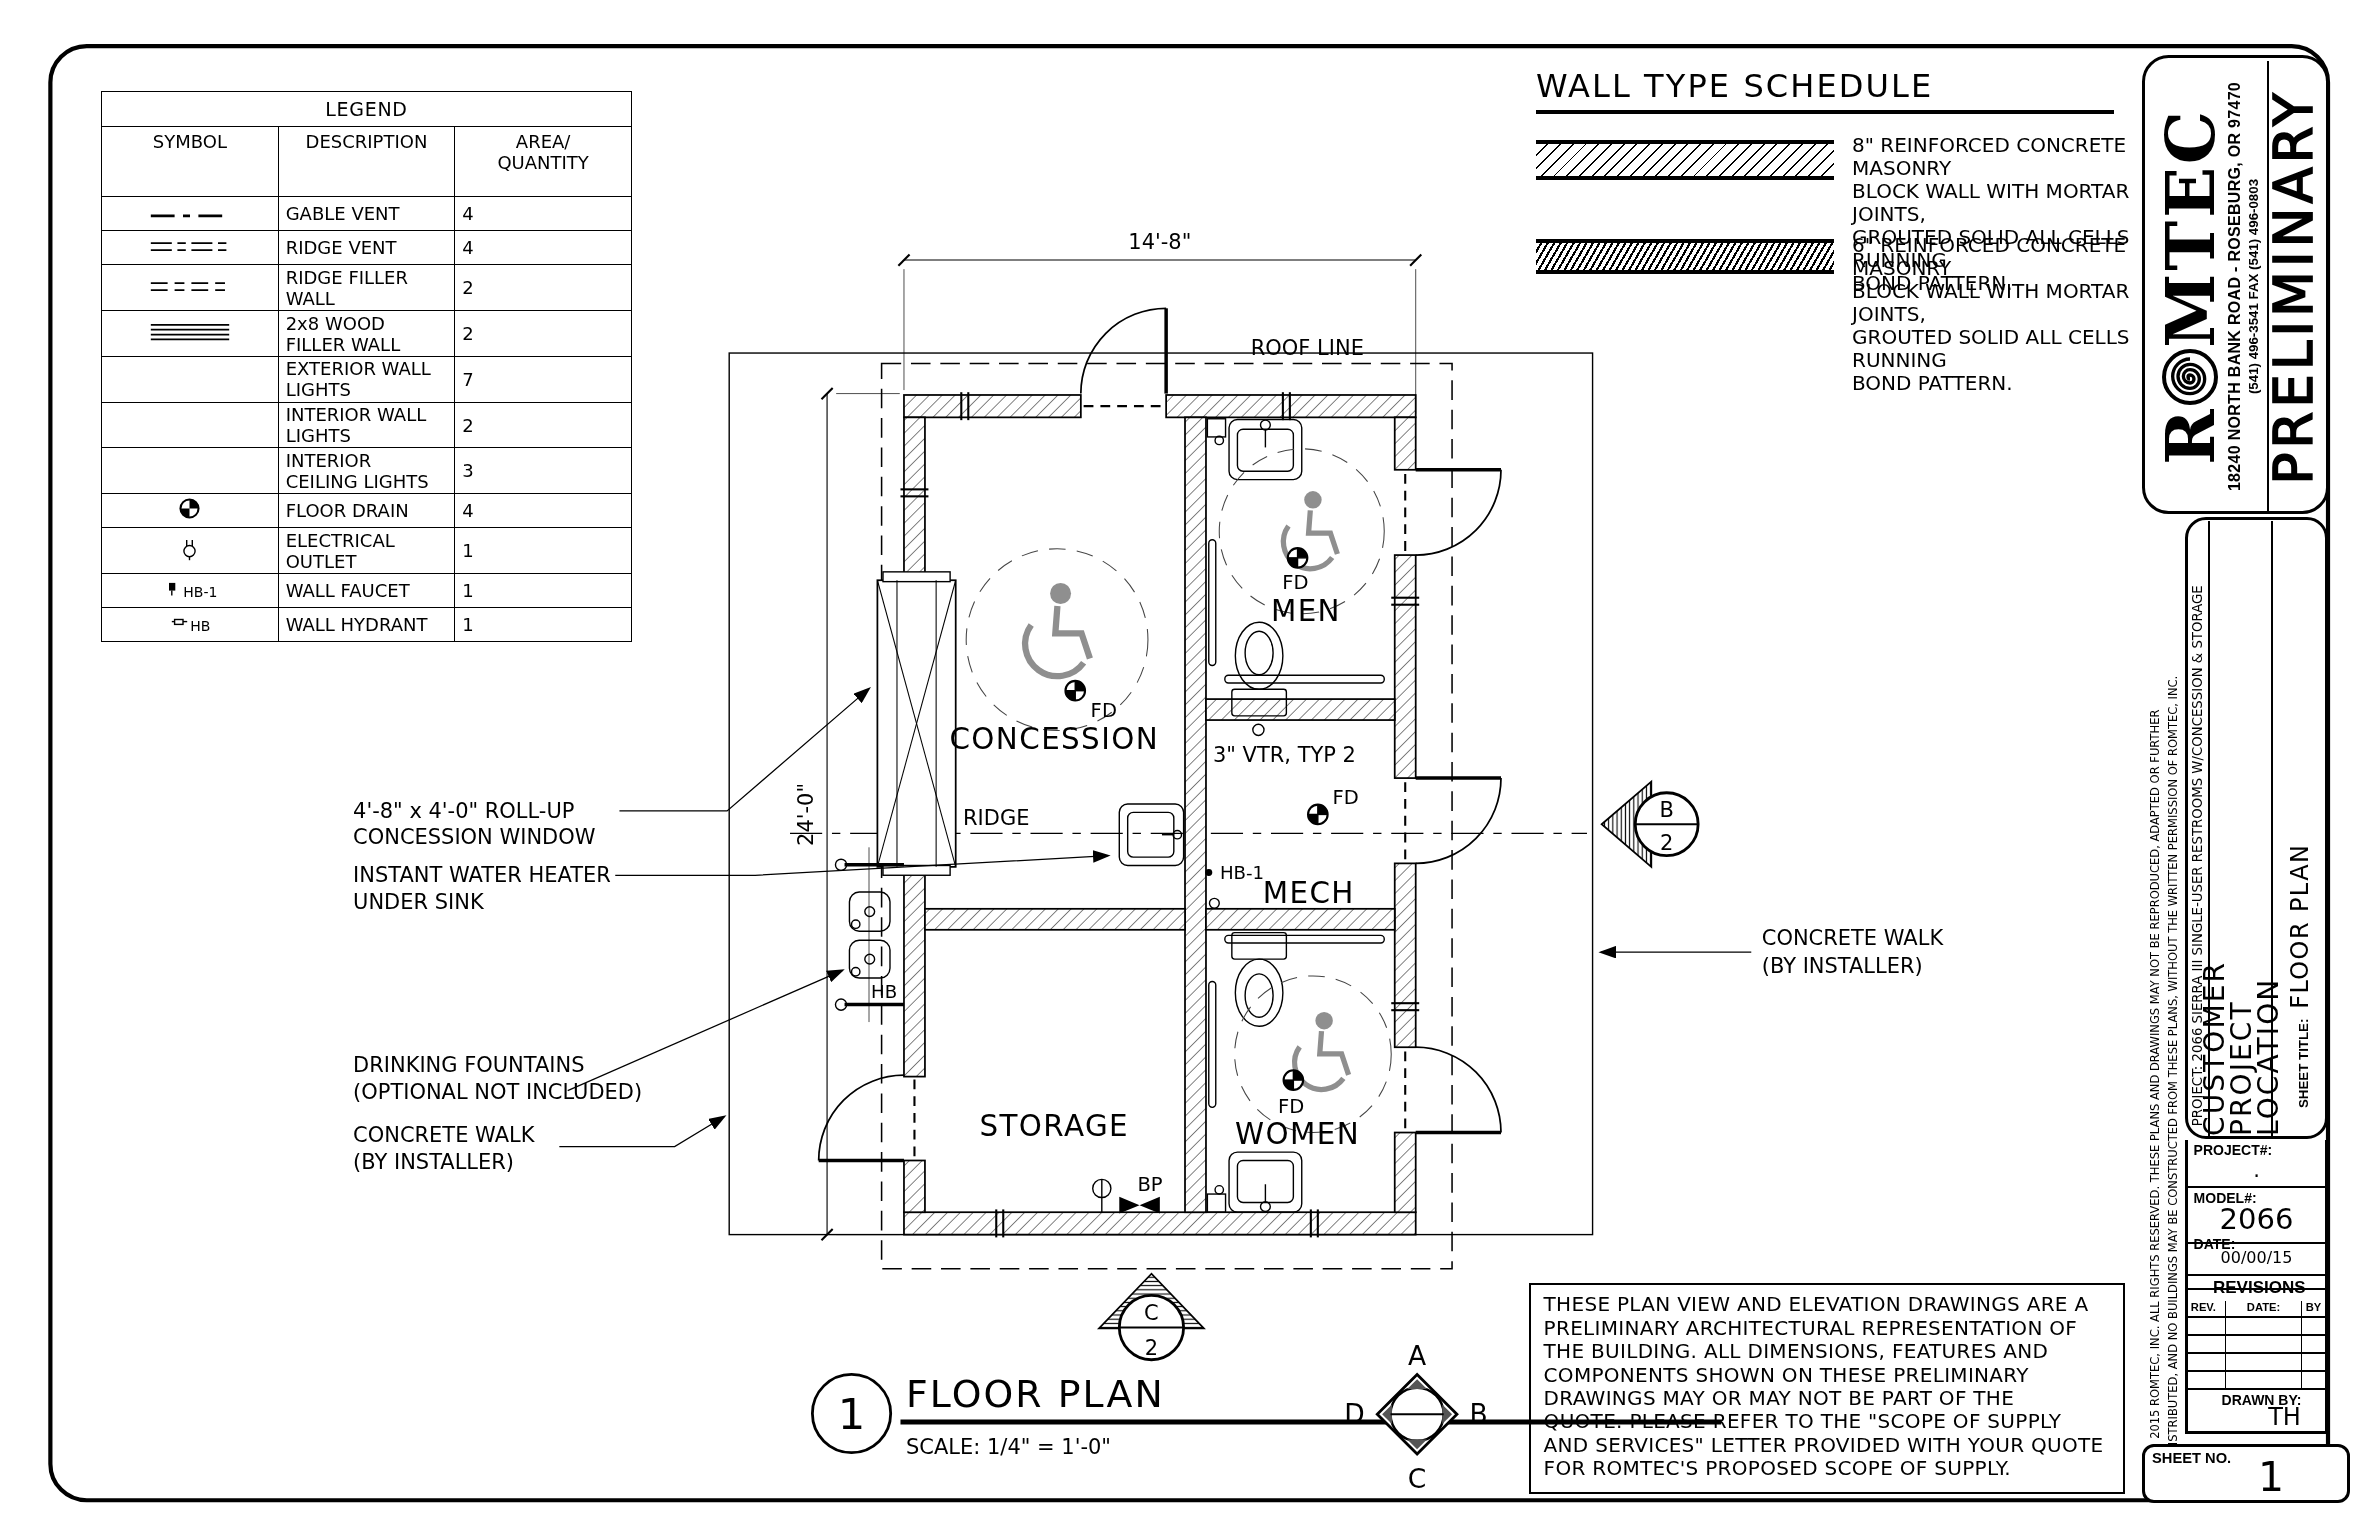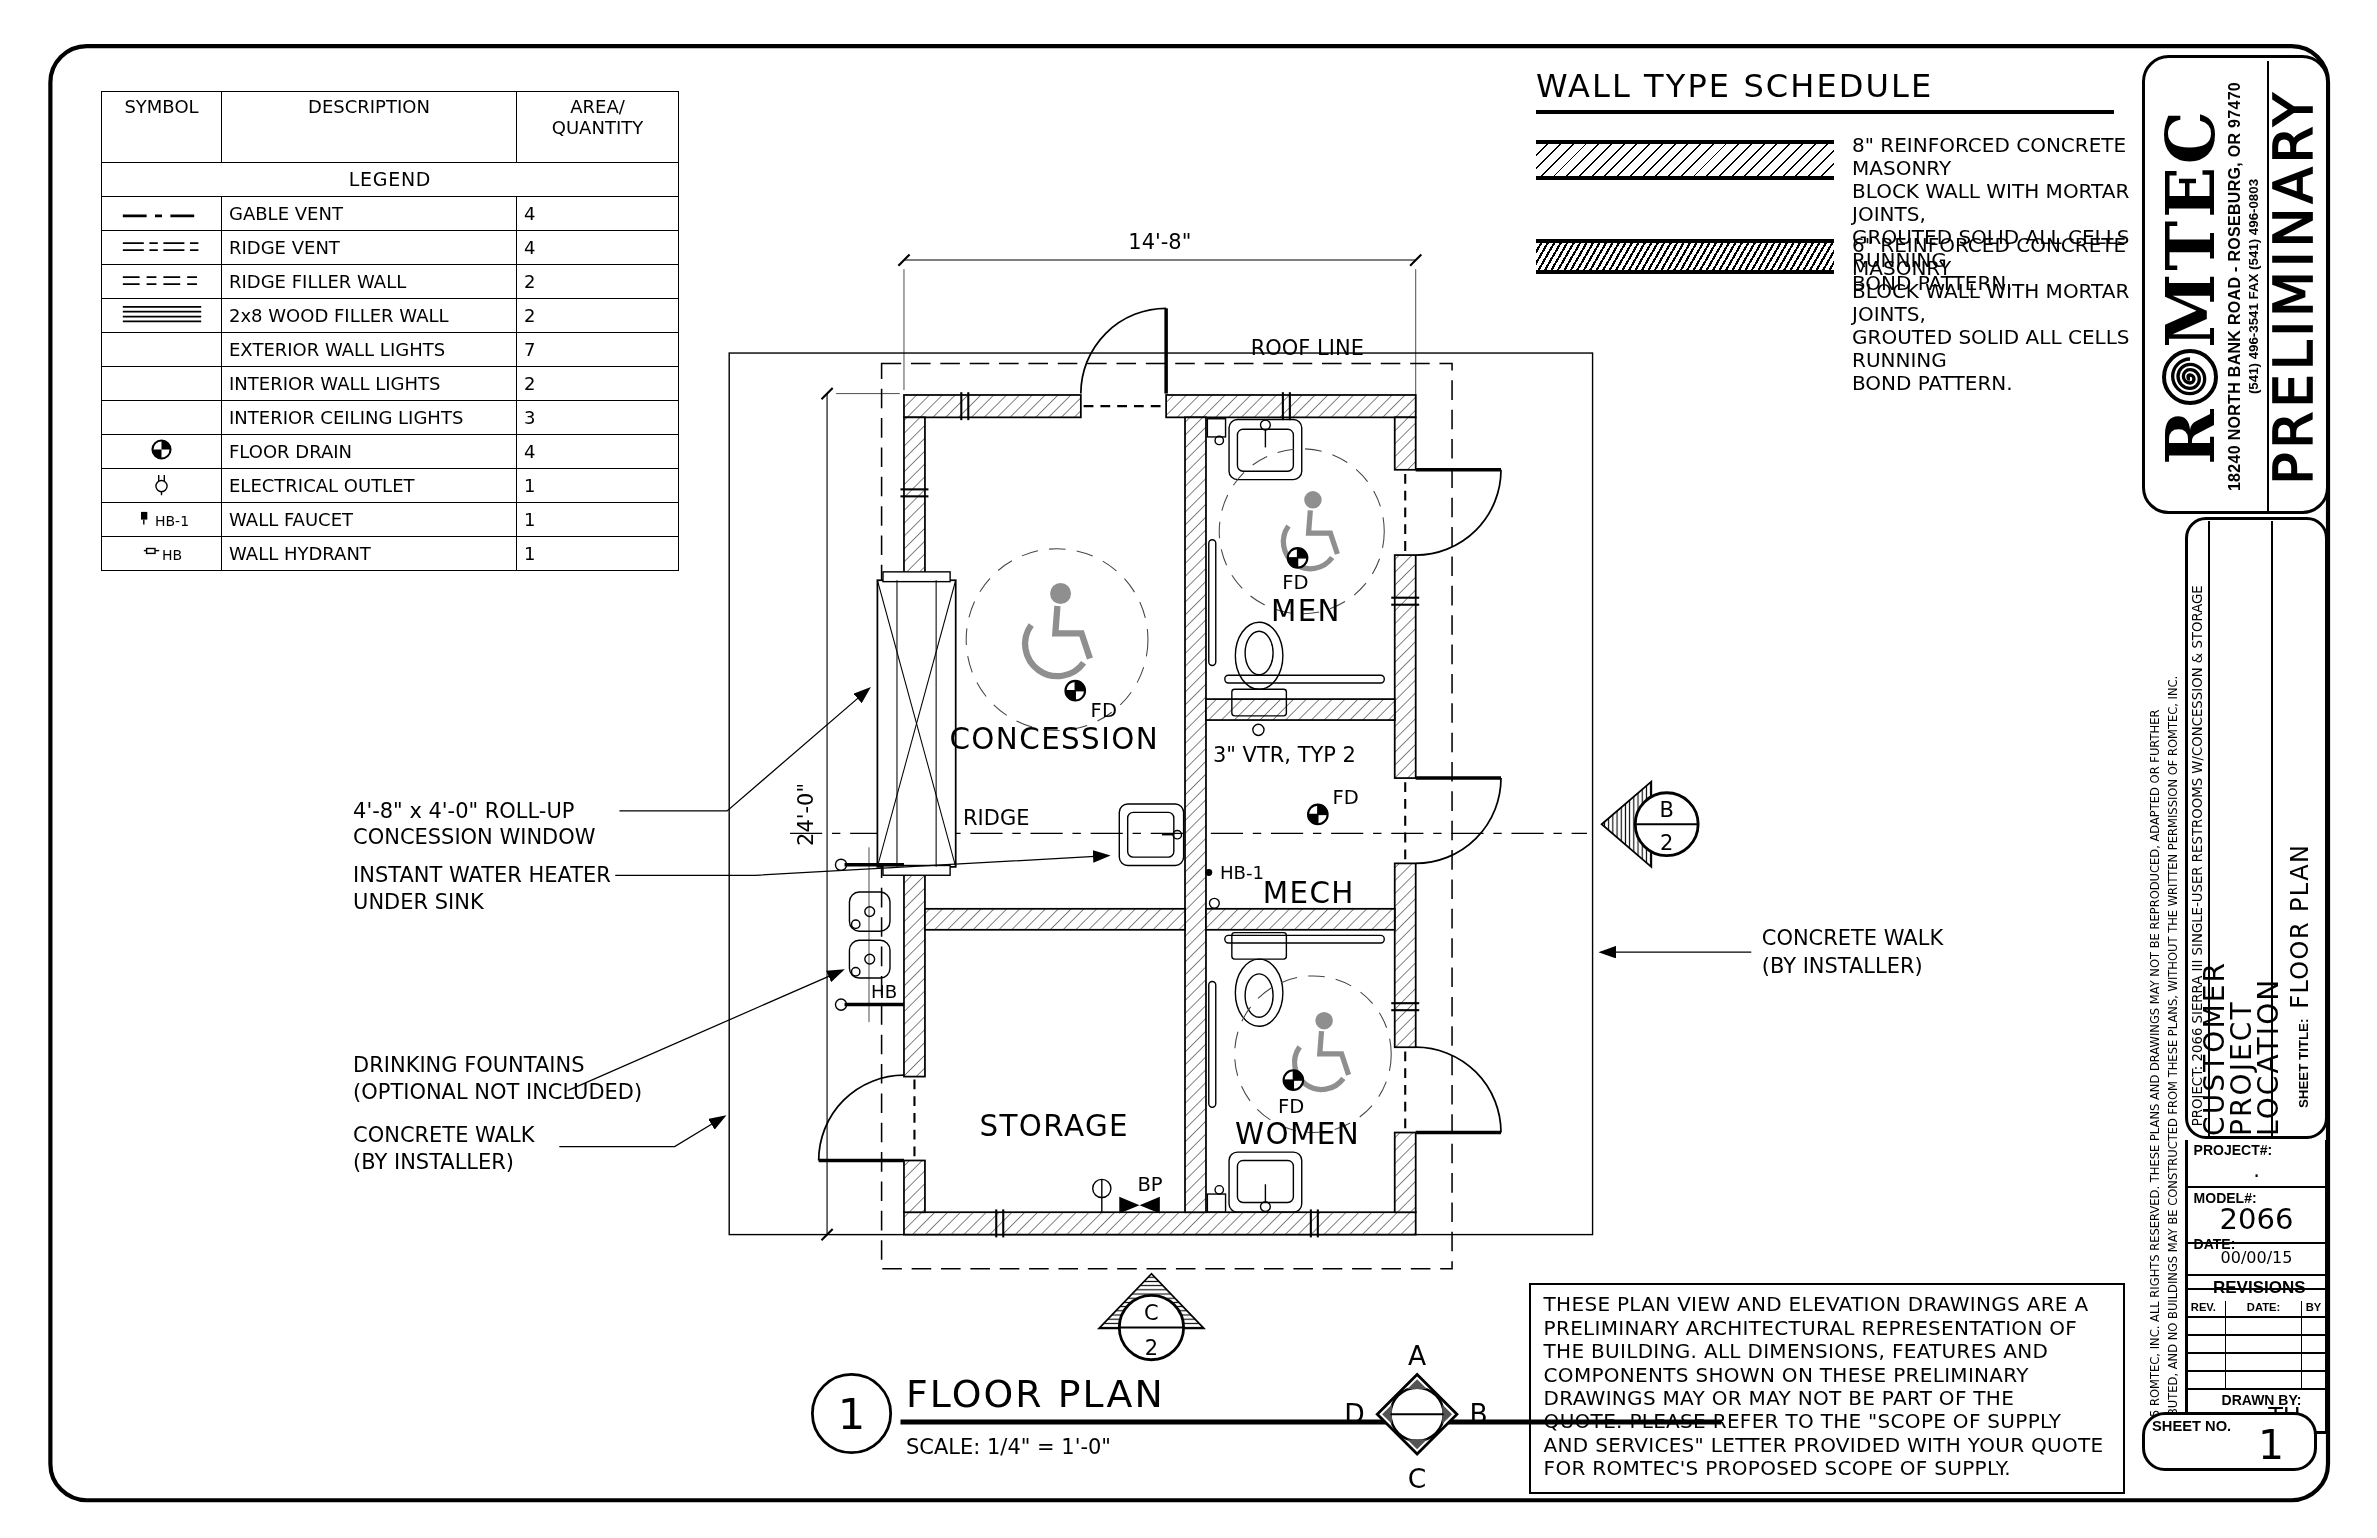--- a/index.html
+++ b/index.html
@@ -307,30 +307,30 @@
     <text x="2027" y="1952" font-size="38" text-anchor="middle">A</text>
     <text x="2102" y="2036" font-size="38">B</text>
     <text x="2027" y="2128" font-size="38" text-anchor="middle">C</text>
     <text x="1952" y="2036" font-size="38" text-anchor="end">D</text>
   </g>
 </svg>
 
 <table id="legend">
   <tbody>
         <tr>
+          <td class="ttl" colspan="3">LEGEND</td>
+        </tr>
+  <tr>
     <th class="hdr sym">SYMBOL</th>
     <th class="hdr dsc">DESCRIPTION</th>
     <th class="hdr qty">
       <div>AREA/</div>
       <div>QUANTITY</div>
     </th>
   </tr>
-  <tr>
-          <td class="ttl" colspan="3">LEGEND</td>
-        </tr>
   <tr class="r">
     <td class="sym"><svg width="84" height="9.8" viewBox="0 0 120 14">
               <line x1="4" y1="7" x2="116" y2="7" stroke="#000" stroke-width="4" stroke-dasharray="34 12 10 12"></line>
             </svg></td>
     <td class="dsc">GABLE VENT</td>
     <td class="qty">4</td>
   </tr>
   <tr class="r">
     <td class="sym"><svg width="84" height="15.4" viewBox="0 0 120 22">
               <line x1="4" y1="6" x2="116" y2="6" stroke="#000" stroke-width="2.5" stroke-dasharray="30 8 12 8"></line>
@@ -534,19 +534,19 @@
         <div style="width:38px;border-right:1.4px solid #000;"></div>
         <div style="width:76px;border-right:1.4px solid #000;"></div>
         <div style="flex:1;"></div>
       </div>
   <div class="fld" style="top:250px;height:38px;border-bottom:none;margin-left:28px;">
     <div class="lbl">DRAWN BY:</div>
     <div class="val" style="font-size:24px;margin-top:-5.6px;">TH</div>
   </div>
 </div>
 
-<div class="tb-box" style="left:2142px;top:1412px;width:175px;height:59px;border-radius:23px;">
+<div class="tb-box" style="left:2142px;top:1444px;width:208px;height:59px;border-radius:12px;">
   <div class="lbl" style="position:absolute;left:7px;top:2.8px;font-size:14.7px;">SHEET NO.</div>
   <div style="position:absolute;left:84px;top:5.6px;width:84px;text-align:center;font-size:41px;">1</div>
 </div>
 
 </div>
 
 
 </body></html>

